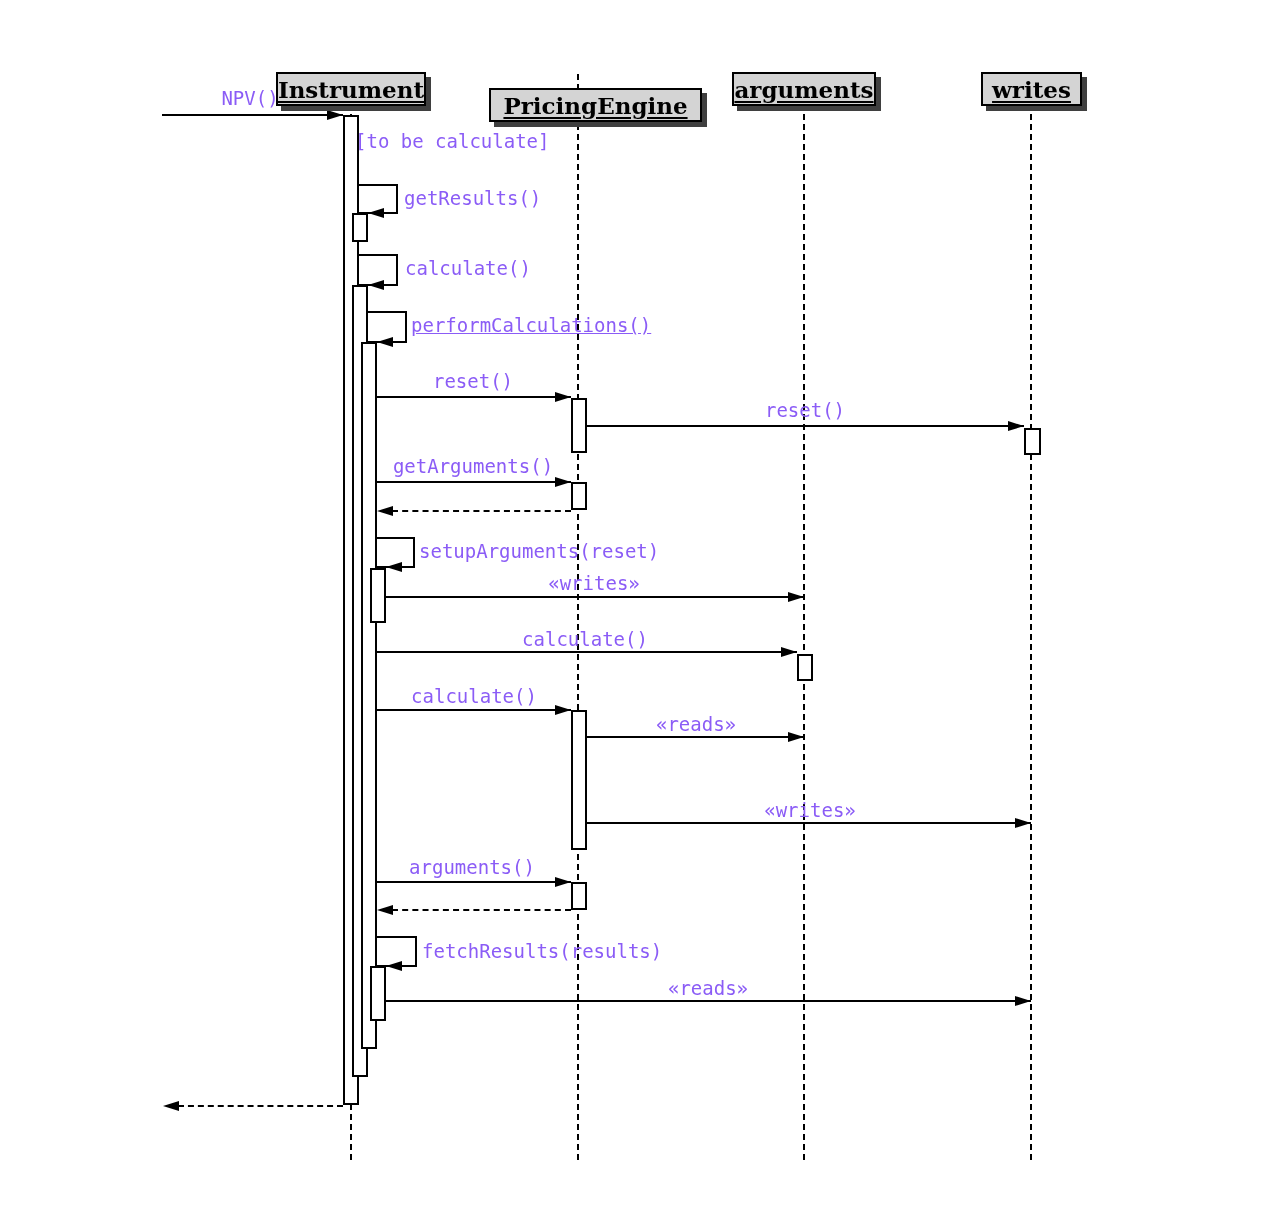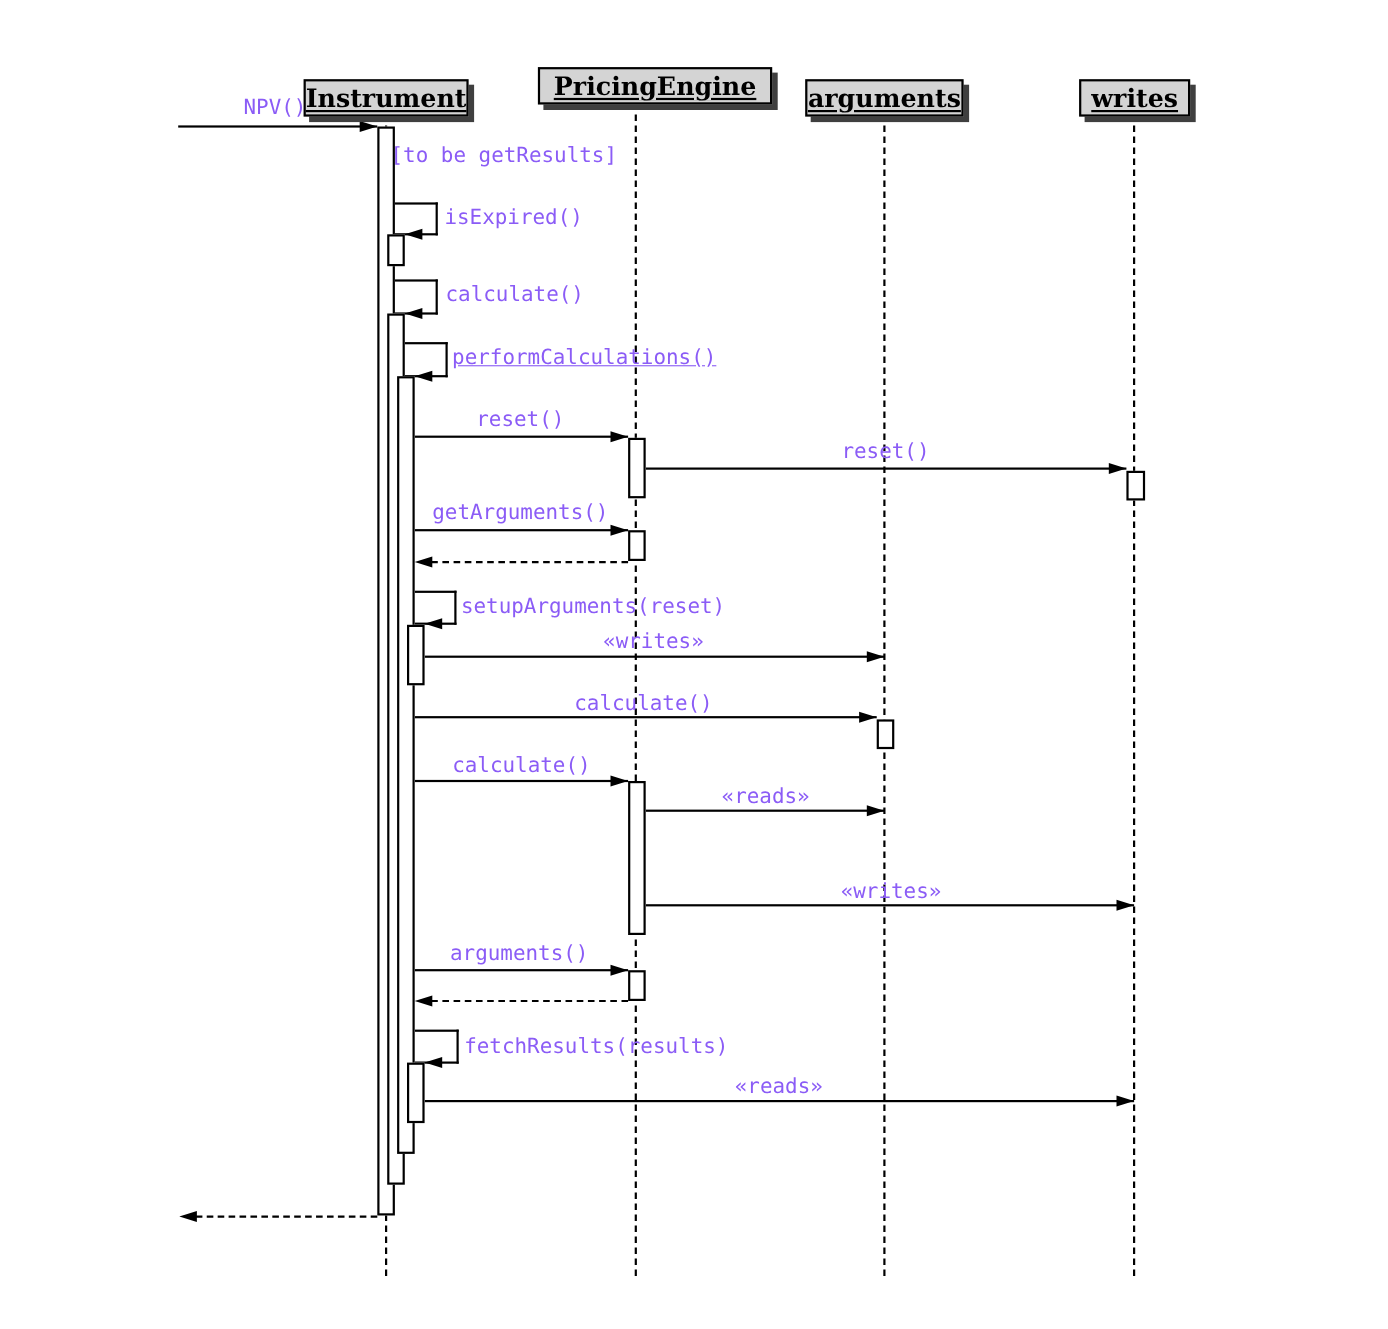--- a/index.html
+++ b/index.html
@@ -35,21 +35,21 @@
 <div id="canvas">
 
   <div class="lifeline" style="left:350px;top:74px;height:1086px;"></div>
   <div class="lifeline" style="left:577px;top:74px;height:1086px;"></div>
   <div class="lifeline" style="left:803px;top:74px;height:1086px;"></div>
   <div class="lifeline" style="left:1030px;top:74px;height:1086px;"></div>
 
   <div class="hdr" style="left:276px;top:40px;width:150px;">
     <span>Instrument</span>
   </div>
-  <div class="hdr" style="left:489px;top:29px;width:213px;">
+  <div class="hdr" style="left:489px;top:56px;width:213px;">
     <span>PricingEngine</span>
   </div>
   <div class="hdr" style="left:732px;top:40px;width:144px;">
     <span>arguments</span>
   </div>
   <div class="hdr" style="left:981px;top:40px;width:101px;">
     <span>writes</span>
   </div>
 
   <div class="selfloop" style="left:359px;top:184px;width:39px;height:30px;"></div>
@@ -100,22 +100,22 @@
   <div class="ah r" style="left:555px;top:705px;"></div>
   <div class="ah r" style="left:788px;top:732px;"></div>
   <div class="ah r" style="left:1015px;top:818px;"></div>
   <div class="ah r" style="left:555px;top:877px;"></div>
   <div class="ah l" style="left:377px;top:905px;"></div>
   <div class="ah l" style="left:386px;top:961px;"></div>
   <div class="ah r" style="left:1015px;top:996px;"></div>
   <div class="ah l" style="left:163px;top:1101px;"></div>
 
   <div class="lbl ctr" style="left:250px;top:88px;">NPV()</div>
-  <div class="lbl" style="left:355px;top:131px;">[to be getResults]</div>
-  <div class="lbl" style="left:404px;top:188px;">isExpired()</div>
+  <div class="lbl" style="left:355px;top:131px;">[to be calculate]</div>
+  <div class="lbl" style="left:404px;top:188px;">getResults()</div>
   <div class="lbl" style="left:405px;top:258px;">calculate()</div>
   <div class="lbl" style="left:411px;top:315px;text-decoration:underline;">performCalculations()</div>
   <div class="lbl ctr" style="left:473px;top:371px;">reset()</div>
   <div class="lbl ctr" style="left:805px;top:400px;">reset()</div>
   <div class="lbl ctr" style="left:473px;top:456px;">getArguments()</div>
   <div class="lbl" style="left:419px;top:541px;">setupArguments(reset)</div>
   <div class="lbl ctr" style="left:594px;top:573px;">«writes»</div>
   <div class="lbl ctr" style="left:585px;top:629px;">calculate()</div>
   <div class="lbl ctr" style="left:474px;top:686px;">calculate()</div>
   <div class="lbl ctr" style="left:696px;top:714px;">«reads»</div>

